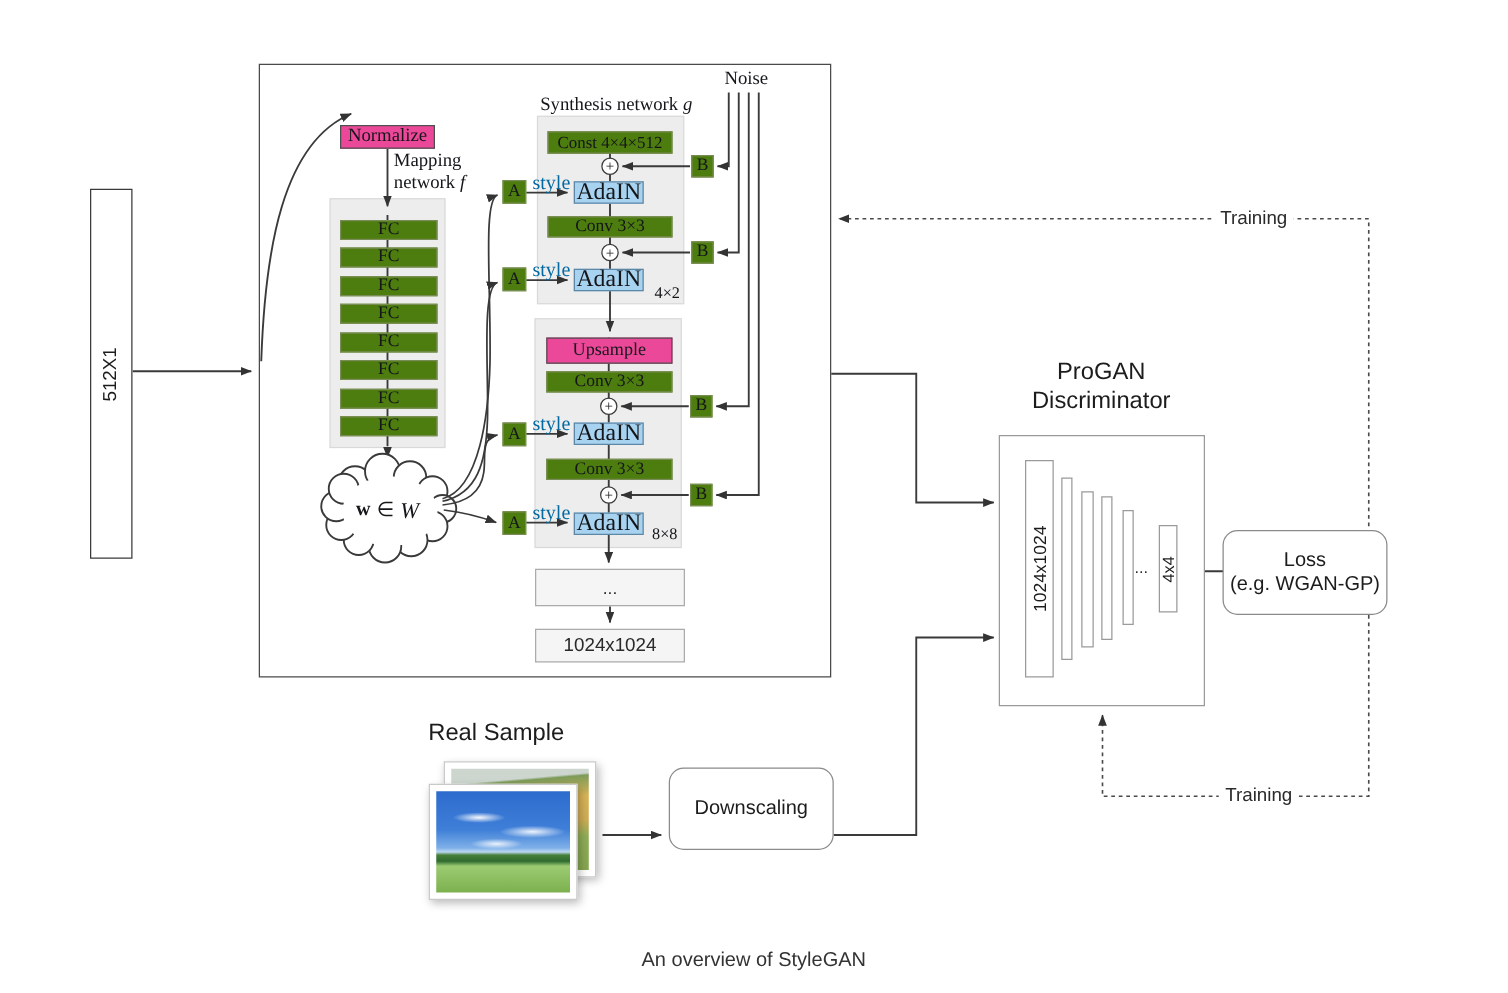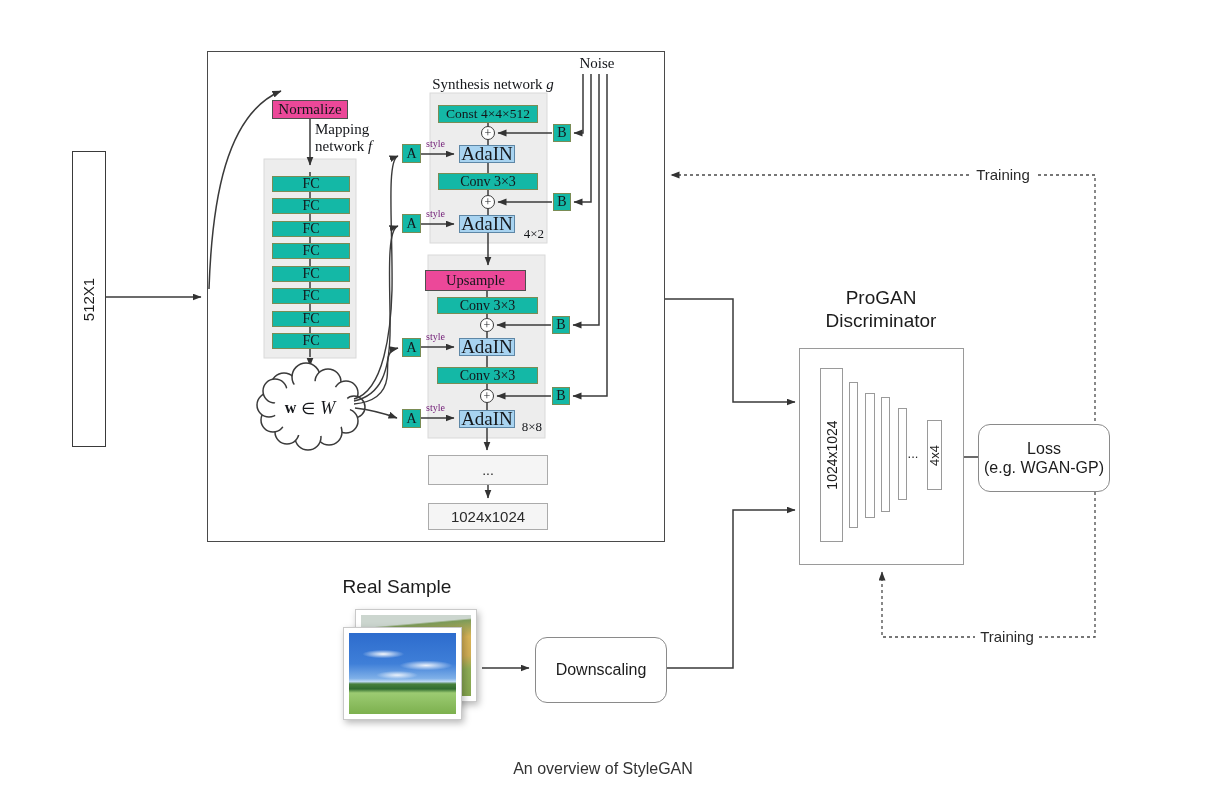--- a/index.html
+++ b/index.html
@@ -4,37 +4,37 @@
 <style>
   html,body{margin:0;padding:0;background:#fff;}
   .canvas{position:relative;width:1206px;height:794px;background:#ffffff;
           font-family:"Liberation Sans",sans-serif;color:#222;overflow:hidden;}
   svg.layer{position:absolute;left:0;top:0;z-index:0;}
   .el{position:absolute;z-index:1;box-sizing:border-box;}
   .txt{line-height:1.2;}
   .ctr{display:flex;align-items:center;justify-content:center;text-align:center;}
   .serif{font-family:"Liberation Serif",serif;color:#14161a;}
   .sans19{font-size:19px;color:#1c1c1c;}
-  .greenbox{background:#14b8a6;border:1.5px solid #7a8c55;display:flex;align-items:center;justify-content:center;
+  .greenbox{background:#4d7c0f;border:1.5px solid #7a8c55;display:flex;align-items:center;justify-content:center;
             font-family:"Liberation Serif",serif;font-size:14px;color:#14161a;}
   .bluebox{background:#a8d3f0;border:1.5px solid #5e87a6;display:flex;align-items:center;justify-content:center;
            font-family:"Liberation Serif",serif;font-size:19px;color:#14161a;}
   .graybox{background:#ec4899;border:1.5px solid #4f4f4f;display:flex;align-items:center;justify-content:center;
            font-family:"Liberation Serif",serif;font-size:14.5px;color:#14161a;}
   .lightbox{background:#f5f5f5;border:1px solid #ababab;display:flex;align-items:center;justify-content:center;
             font-size:15px;color:#2a2a2a;}
   .whitebox{background:#fff;border:1.5px solid #3a3a3a;display:flex;align-items:center;justify-content:center;}
   .rounded{background:#fff;border:1.5px solid #8a8a8a;border-radius:12px;display:flex;flex-direction:column;
            align-items:center;justify-content:center;font-size:16px;color:#1c1c1c;}
   .plus{width:14px;height:14px;border:1.4px solid #3a3a3a;border-radius:50%;background:#fff;
         display:flex;align-items:center;justify-content:center;font-size:12px;line-height:1;
         font-family:"Liberation Serif",serif;color:#14161a;}
   .vrot{transform:rotate(-90deg);white-space:nowrap;display:block;}
   .dbar{background:#fff;border:1px solid #9a9a9a;display:flex;align-items:center;justify-content:center;}
-  .style-lbl{font-family:"Liberation Serif",serif;font-size:10px;color:#701a75;}
+  .style-lbl{font-family:"Liberation Serif",serif;font-size:16px;color:#0369a1;}
   .trainlbl{background:#fff;font-size:15px;color:#2a2a2a;text-align:center;line-height:16px;}
   .photo{position:absolute;background:#fff;border:1px solid #c9c9c9;padding:5px;box-sizing:border-box;
          box-shadow:2px 3px 7px rgba(0,0,0,0.28);}
   .photo .img{width:100%;height:100%;}
   .img-back{background:linear-gradient(175deg,#ccd6cf 0%,#ccd6cf 14%,#7d9b59 16%,#d9b457 34%,#d0ad55 55%,#8fae57 70%,#86a64f 100%);}
   .img-front{background:
      radial-gradient(ellipse 30px 6px at 32% 26%, rgba(255,255,255,0.95), rgba(255,255,255,0) 70%),
      radial-gradient(ellipse 38px 7px at 72% 40%, rgba(255,255,255,0.9), rgba(255,255,255,0) 70%),
      radial-gradient(ellipse 30px 6px at 45% 52%, rgba(255,255,255,0.85), rgba(255,255,255,0) 70%),
      linear-gradient(180deg,#2d6ccd 0%,#3f7fd8 38%,#7fb0e8 56%,#bcd8f2 60%,#47803b 63%,#2f6b2f 69%,#9ccb72 74%,#7cb04e 100%);}
@@ -170,21 +170,21 @@
     <span style="font-style:italic;">g</span>
   </div>
   <div class="el serif" style="left:572px;top:55px;width:50px;font-size:15px;text-align:center;">Noise</div>
 
   <div class="el greenbox" style="left:438px;top:105px;width:100px;height:18px;font-size:13.5px;">Const 4×4×512</div>
   <div class="el bluebox" style="left:459px;top:145px;width:56px;height:18px;">AdaIN</div>
   <div class="el greenbox" style="left:438px;top:173px;width:100px;height:17px;">Conv 3×3</div>
   <div class="el bluebox" style="left:459px;top:215px;width:56px;height:18px;">AdaIN</div>
   <div class="el serif" style="left:514px;top:226px;width:30px;font-size:13px;text-align:right;">4×2</div>
 
-  <div class="el graybox" style="left:425px;top:270px;width:101px;height:21px;">Upsample</div>
+  <div class="el graybox" style="left:437px;top:270px;width:101px;height:21px;">Upsample</div>
   <div class="el greenbox" style="left:437px;top:297px;width:101px;height:17px;">Conv 3×3</div>
   <div class="el bluebox" style="left:459px;top:338px;width:56px;height:18px;">AdaIN</div>
   <div class="el greenbox" style="left:437px;top:367px;width:101px;height:17px;">Conv 3×3</div>
   <div class="el bluebox" style="left:459px;top:410px;width:56px;height:18px;">AdaIN</div>
   <div class="el serif" style="left:512px;top:419px;width:30px;font-size:13px;text-align:right;">8×8</div>
 
   <div class="el plus" style="left:481px;top:126px;">+</div>
   <div class="el plus" style="left:481px;top:195px;">+</div>
   <div class="el plus" style="left:480px;top:318px;">+</div>
   <div class="el plus" style="left:480px;top:389px;">+</div>
@@ -197,21 +197,21 @@
   <div class="el lightbox" style="left:428px;top:455px;width:120px;height:30px;font-size:14px;">...</div>
   <div class="el lightbox" style="left:428px;top:503px;width:120px;height:27px;">1024x1024</div>
 
   <div class="el sans19" style="left:336px;top:576px;width:122px;text-align:center;">Real Sample</div>
   <div class="photo el" style="left:355px;top:609px;width:122px;height:93px;z-index:1;">
     <div class="img img-back"></div>
   </div>
   <div class="photo el" style="left:343px;top:627px;width:119px;height:93px;z-index:2;">
     <div class="img img-front"></div>
   </div>
-  <div class="el rounded" style="left:535px;top:637px;width:132px;height:66px;">Downscaling</div>
+  <div class="el rounded" style="left:535px;top:614px;width:132px;height:66px;">Downscaling</div>
 
   <div class="el txt sans19" style="left:811px;top:287px;width:140px;text-align:center;">
     <div>ProGAN</div>
     <div>Discriminator</div>
   </div>
   <div class="el" style="left:799px;top:348px;width:165px;height:217px;border:1px solid #9a9a9a;"></div>
   <div class="el dbar" style="left:820px;top:368px;width:23px;height:174px;">
     <span class="vrot" style="font-size:14px;color:#1c1c1c;">1024x1024</span>
   </div>
   <div class="el dbar" style="left:849px;top:382px;width:9px;height:146px;"></div>

